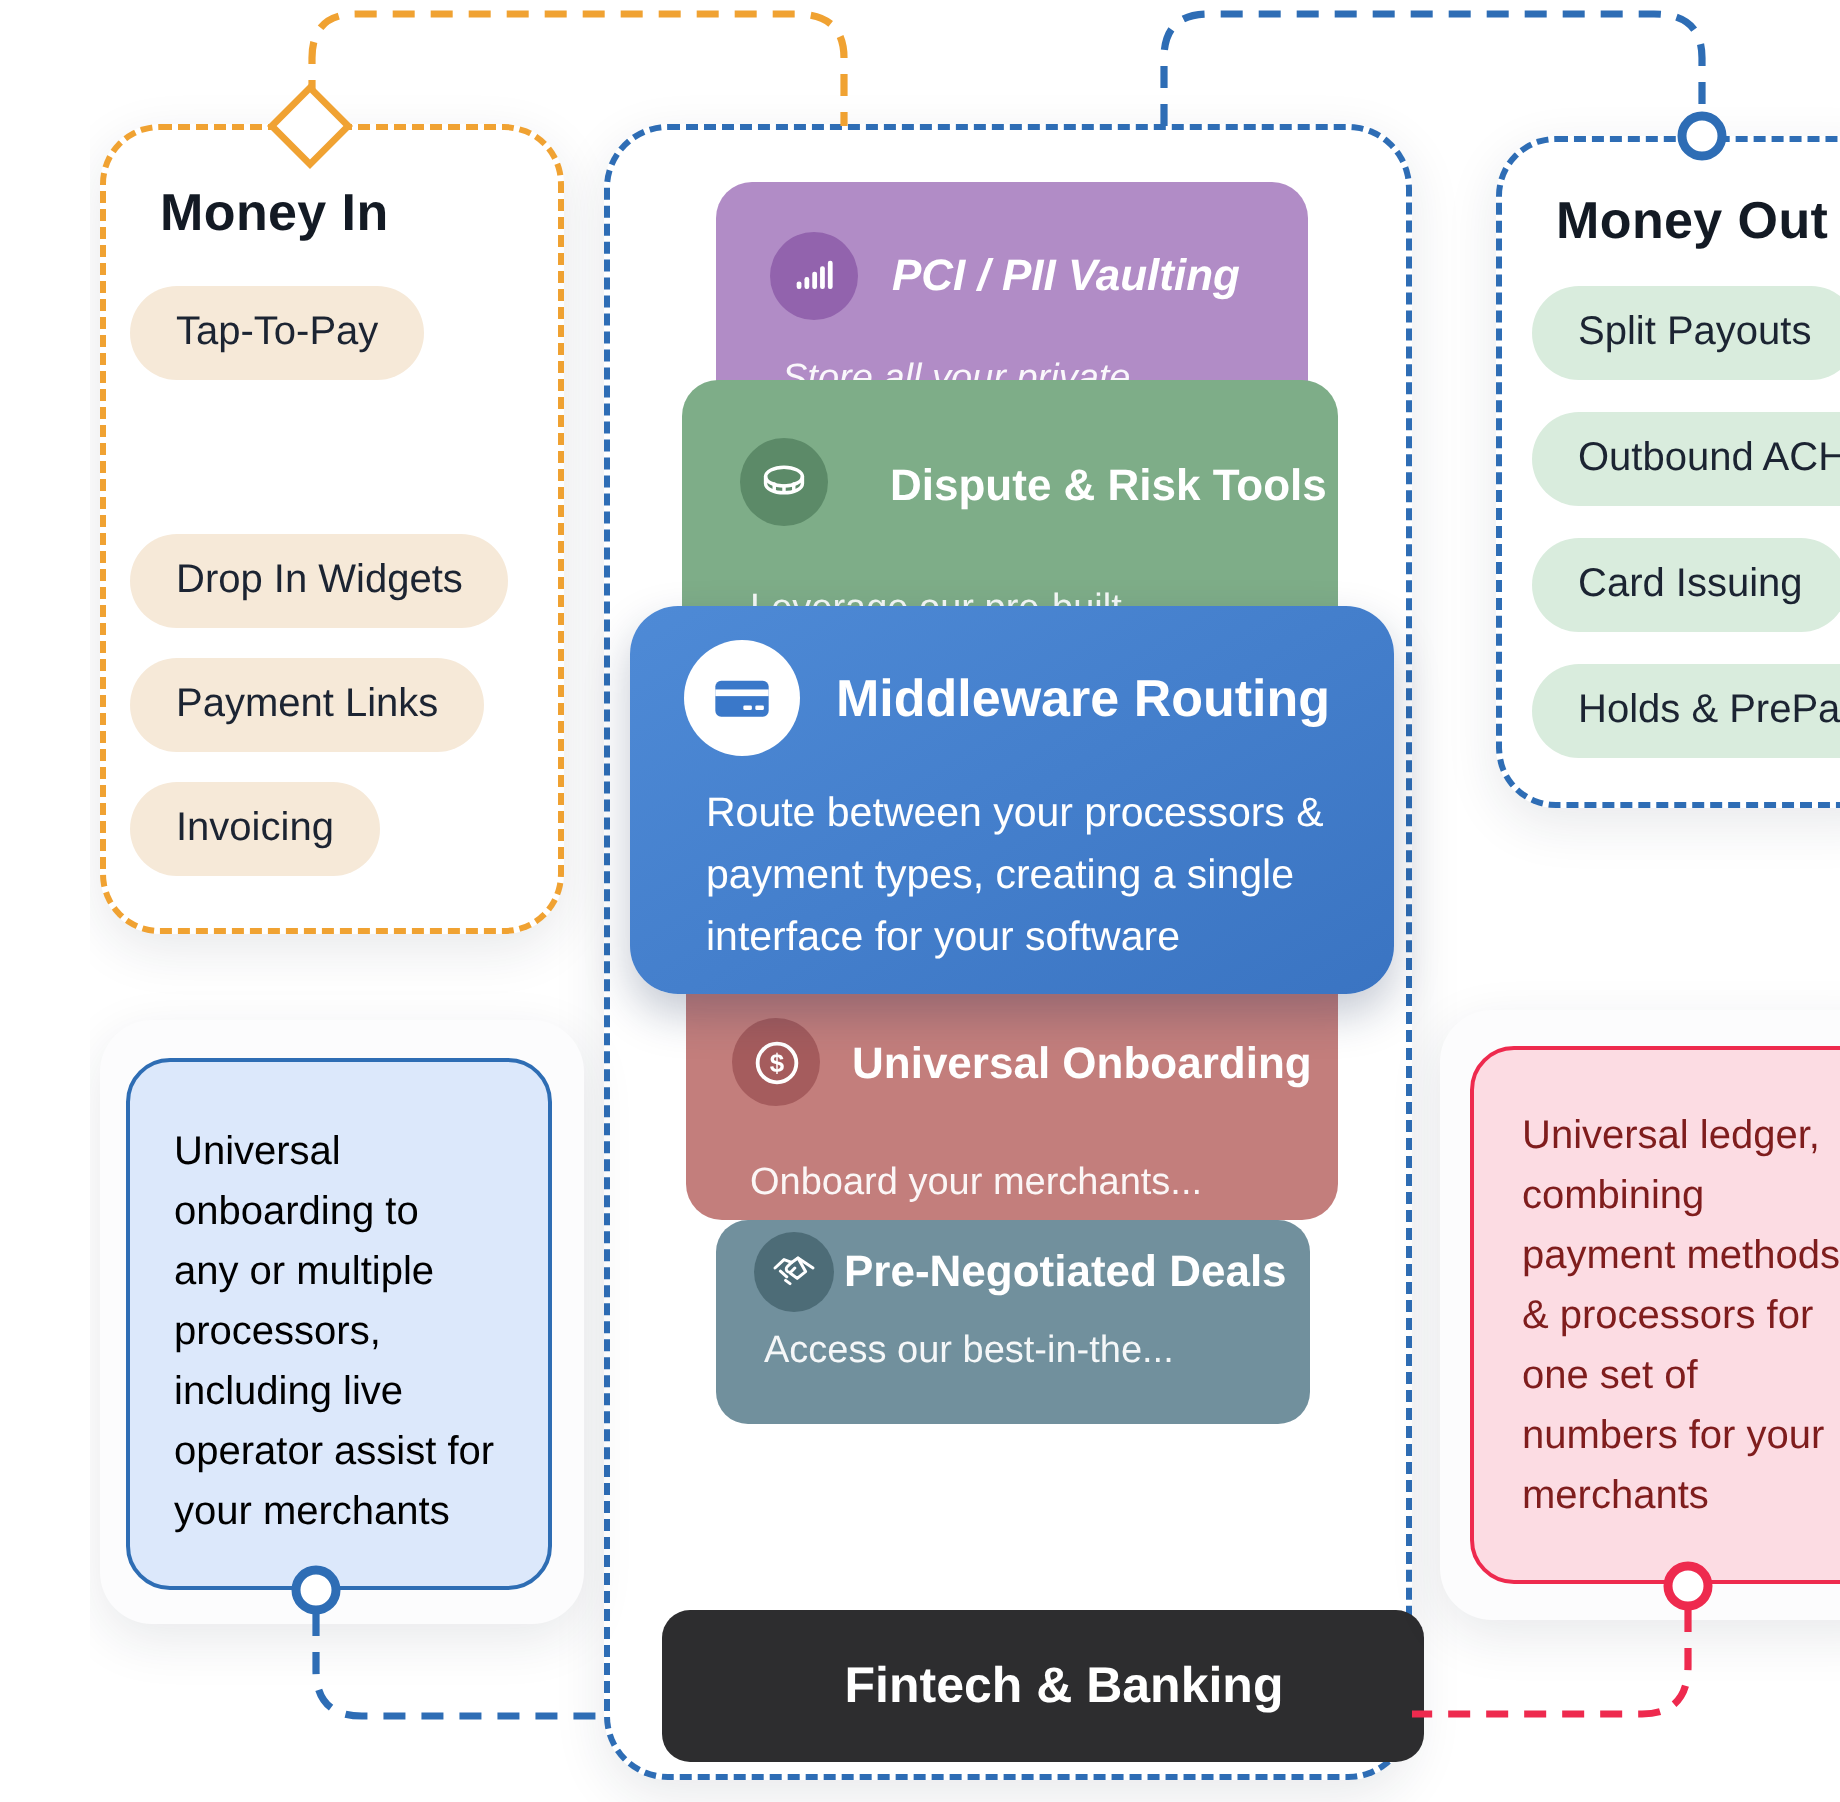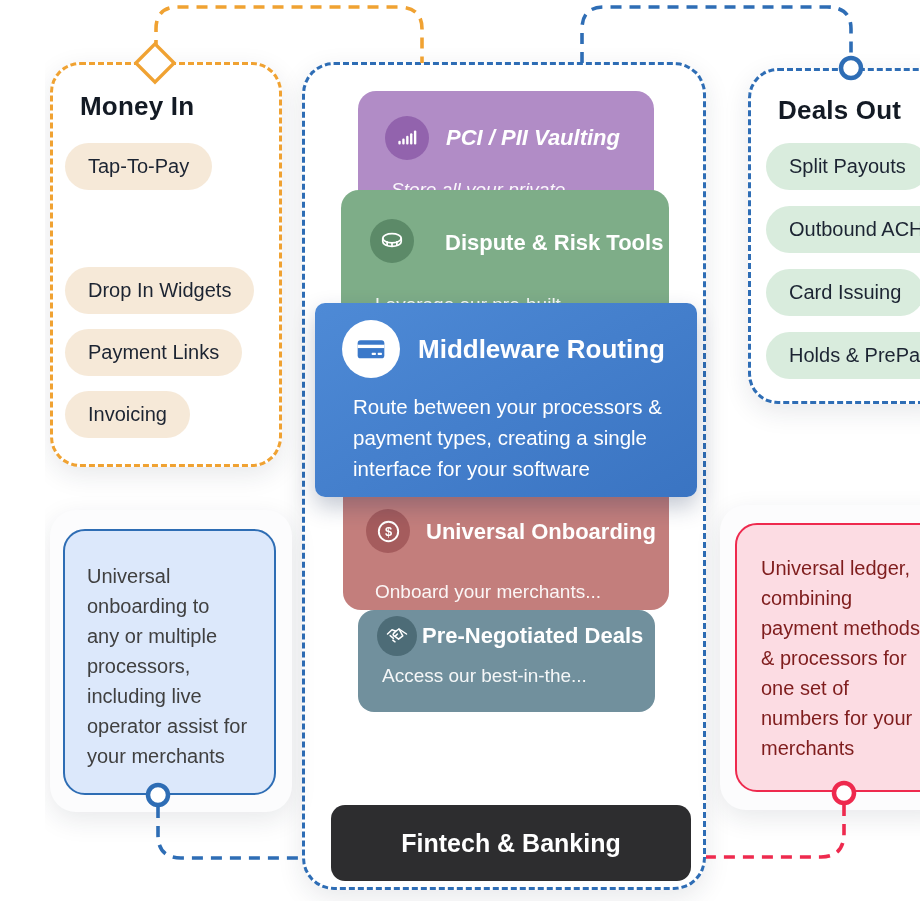--- a/index.html
+++ b/index.html
@@ -17,58 +17,58 @@
         align-items:center;padding:0 23px;font-size:20px;font-weight:500;color:#1c2432;white-space:nowrap;}
   .pill-cream{background:#f6e9d8;}
   .pill-mint{background:#d9ecdd;}
 
   .stack-card{position:absolute;border-radius:18px;}
   .card-purple{background:#b18cc6;z-index:1;font-style:italic;}
   .card-green{background:#7ead88;z-index:2;}
   .card-rose{background:#c37e7c;z-index:3;}
   .card-slate{background:#71909d;z-index:2;}
   .card-blue{background:linear-gradient(150deg,#4e8ad6 0%,#3a74c2 100%);z-index:4;
-             border-radius:10px;box-shadow:0 10px 22px rgba(20,40,80,.25);}
+             border-radius:24px;box-shadow:0 10px 22px rgba(20,40,80,.25);}
 
   .icon-circle{position:absolute;border-radius:50%;display:flex;align-items:center;justify-content:center;}
   .card-title{position:absolute;color:#ffffff;font-size:22px;font-weight:600;white-space:nowrap;}
   .card-sub{position:absolute;color:rgba(255,255,255,.93);font-size:19px;white-space:nowrap;}
 
   .mw-title{position:absolute;color:#fff;font-size:26px;font-weight:700;white-space:nowrap;}
   .mw-body{position:absolute;color:#fff;font-size:20.5px;line-height:31px;white-space:pre-line;width:340px;}
 
   .banner{position:absolute;background:#2d2d2f;border-radius:14px;display:flex;
           align-items:center;justify-content:center;color:#fff;font-size:25px;font-weight:700;}
 
   .note-outer{position:absolute;background:#fcfcfd;border-radius:26px;
               box-shadow:0 8px 26px rgba(30,40,60,.10);}
   .note-inner{position:absolute;border-radius:22px;}
   .note-inner.blue{background:#dce8fb;border:2.5px solid #2e6db4;}
   .note-inner.pink{background:#fcdce3;border:2.5px solid #ee2a4e;}
   .note-text{position:absolute;font-size:20px;line-height:30px;white-space:pre-line;font-weight:500;}
-  .note-text.blue{color:#404040;}
+  .note-text.blue{color:#000000;}
   .note-text.pink{color:#7f1d1d;}
 
   #connectors{position:absolute;left:0;top:0;z-index:7;pointer-events:none;}
 </style>
 </head>
 <body>
 
 <div id="stage">
 
   <div class="panel dash-orange" style="left:5px;top:62px;width:226px;height:399px;">
     <div class="panel-title" style="left:27px;top:26px;">Money In</div>
     <div class="pill pill-cream" style="left:12px;top:78px;">Tap-To-Pay</div>
     <div class="pill pill-cream" style="left:12px;top:202px;">Drop In Widgets</div>
     <div class="pill pill-cream" style="left:12px;top:264px;">Payment Links</div>
     <div class="pill pill-cream" style="left:12px;top:326px;">Invoicing</div>
   </div>
 
   <div class="panel dash-blue" style="left:703px;top:68px;width:204px;height:330px;">
-    <div class="panel-title" style="left:27px;top:24px;">Deals Out</div>
+    <div class="panel-title" style="left:27px;top:24px;">Money Out</div>
     <div class="pill pill-mint" style="left:15px;top:72px;">Split Payouts</div>
     <div class="pill pill-mint" style="left:15px;top:135px;">Outbound ACH</div>
     <div class="pill pill-mint" style="left:15px;top:198px;">Card Issuing</div>
     <div class="pill pill-mint" style="left:15px;top:261px;">Holds &amp; PrePays</div>
   </div>
 
   <div class="panel dash-blue" style="left:257px;top:62px;width:398px;height:822px;border-radius:32px;">
 
     <div class="stack-card card-purple" style="left:53px;top:26px;width:296px;height:118px;">
       <div class="icon-circle" style="left:27px;top:25px;width:44px;height:44px;background:#9263ad;">
@@ -130,21 +130,21 @@
           <rect x="12.5" y="14.8" width="3.2" height="1.7" rx=".5" fill="#fff"></rect>
           <rect x="17" y="14.8" width="3.2" height="1.7" rx=".5" fill="#fff"></rect>
           </svg>
       </div>
       <div class="mw-title" style="left:103px;top:31px;">Middleware Routing</div>
       <div class="mw-body" style="left:38px;top:88px;">Route between your processors &amp;
 payment types, creating a single
 interface for your software</div>
     </div>
 
-    <div class="banner" style="left:26px;top:740px;width:360px;height:76px;">Fintech &amp; Banking</div>
+    <div class="banner" style="left:26px;top:740px;width:360px;height:76px;padding-left:21px;">Fintech &amp; Banking</div>
   </div>
 
   <div class="note-outer" style="left:5px;top:510px;width:242px;height:302px;">
     <div class="note-inner blue" style="left:13px;top:19px;width:209px;height:262px;">
       <div class="note-text blue" style="left:22px;top:30px;width:180px;">Universal
 onboarding to
 any or multiple
 processors,
 including  live
 operator assist for

